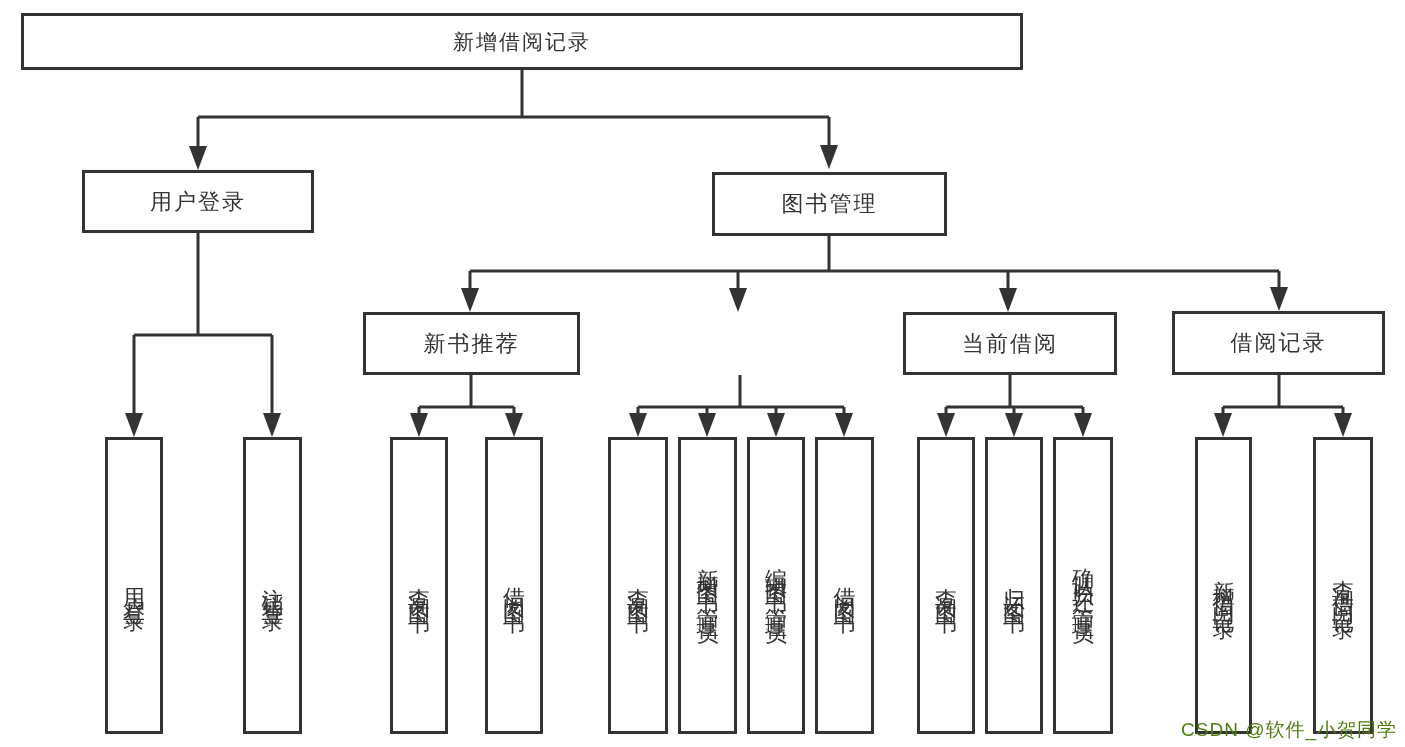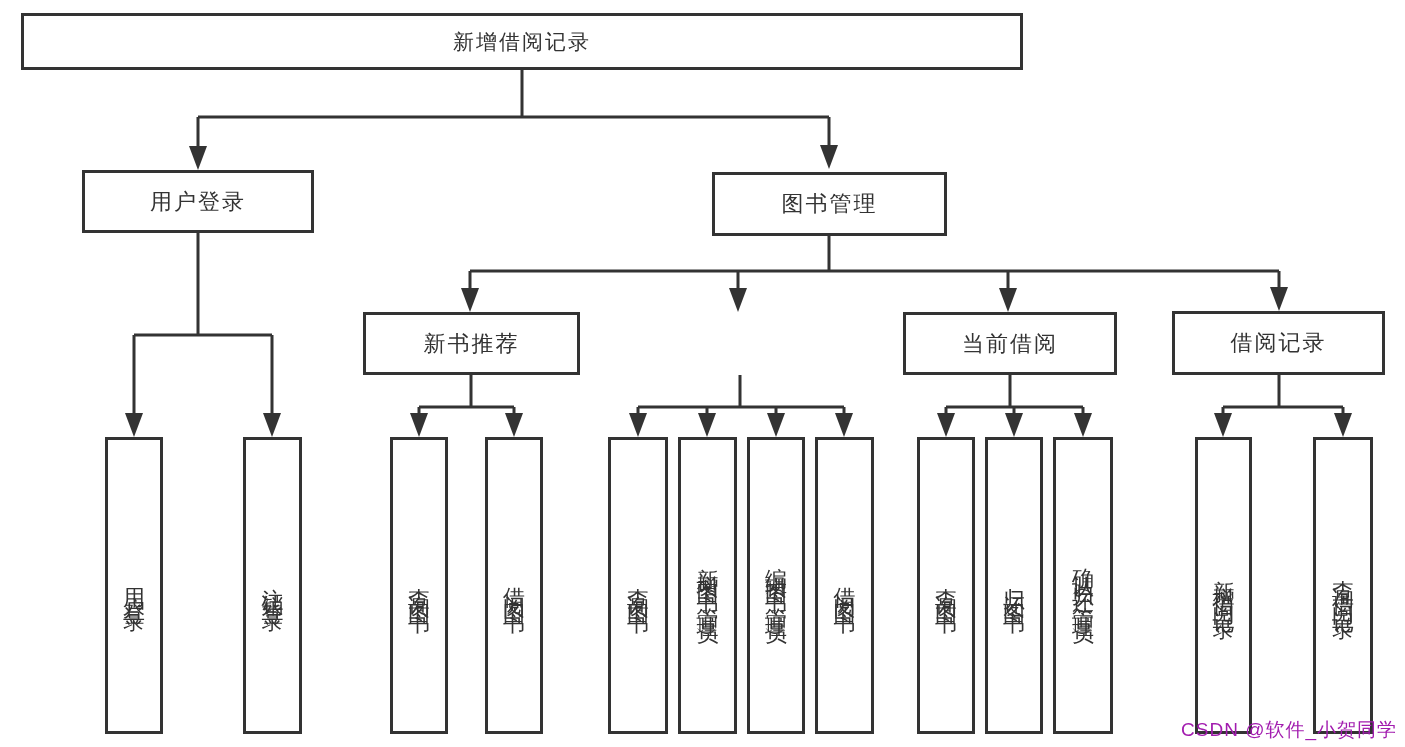--- a/index.html
+++ b/index.html
@@ -30,21 +30,21 @@
     font-size:22px;
     letter-spacing:8px;
     line-height:1;
     white-space:nowrap;
   }
   .watermark {
     position:absolute;
     right:8px;
     bottom:4px;
     z-index:3;
-    color:#a21caf;
+    color:#4d7c0f;
     font-size:19px;
     letter-spacing:1px;
     white-space:nowrap;
   }
 </style>
 </head>
 <body>
 
 <div id="stage">
 

